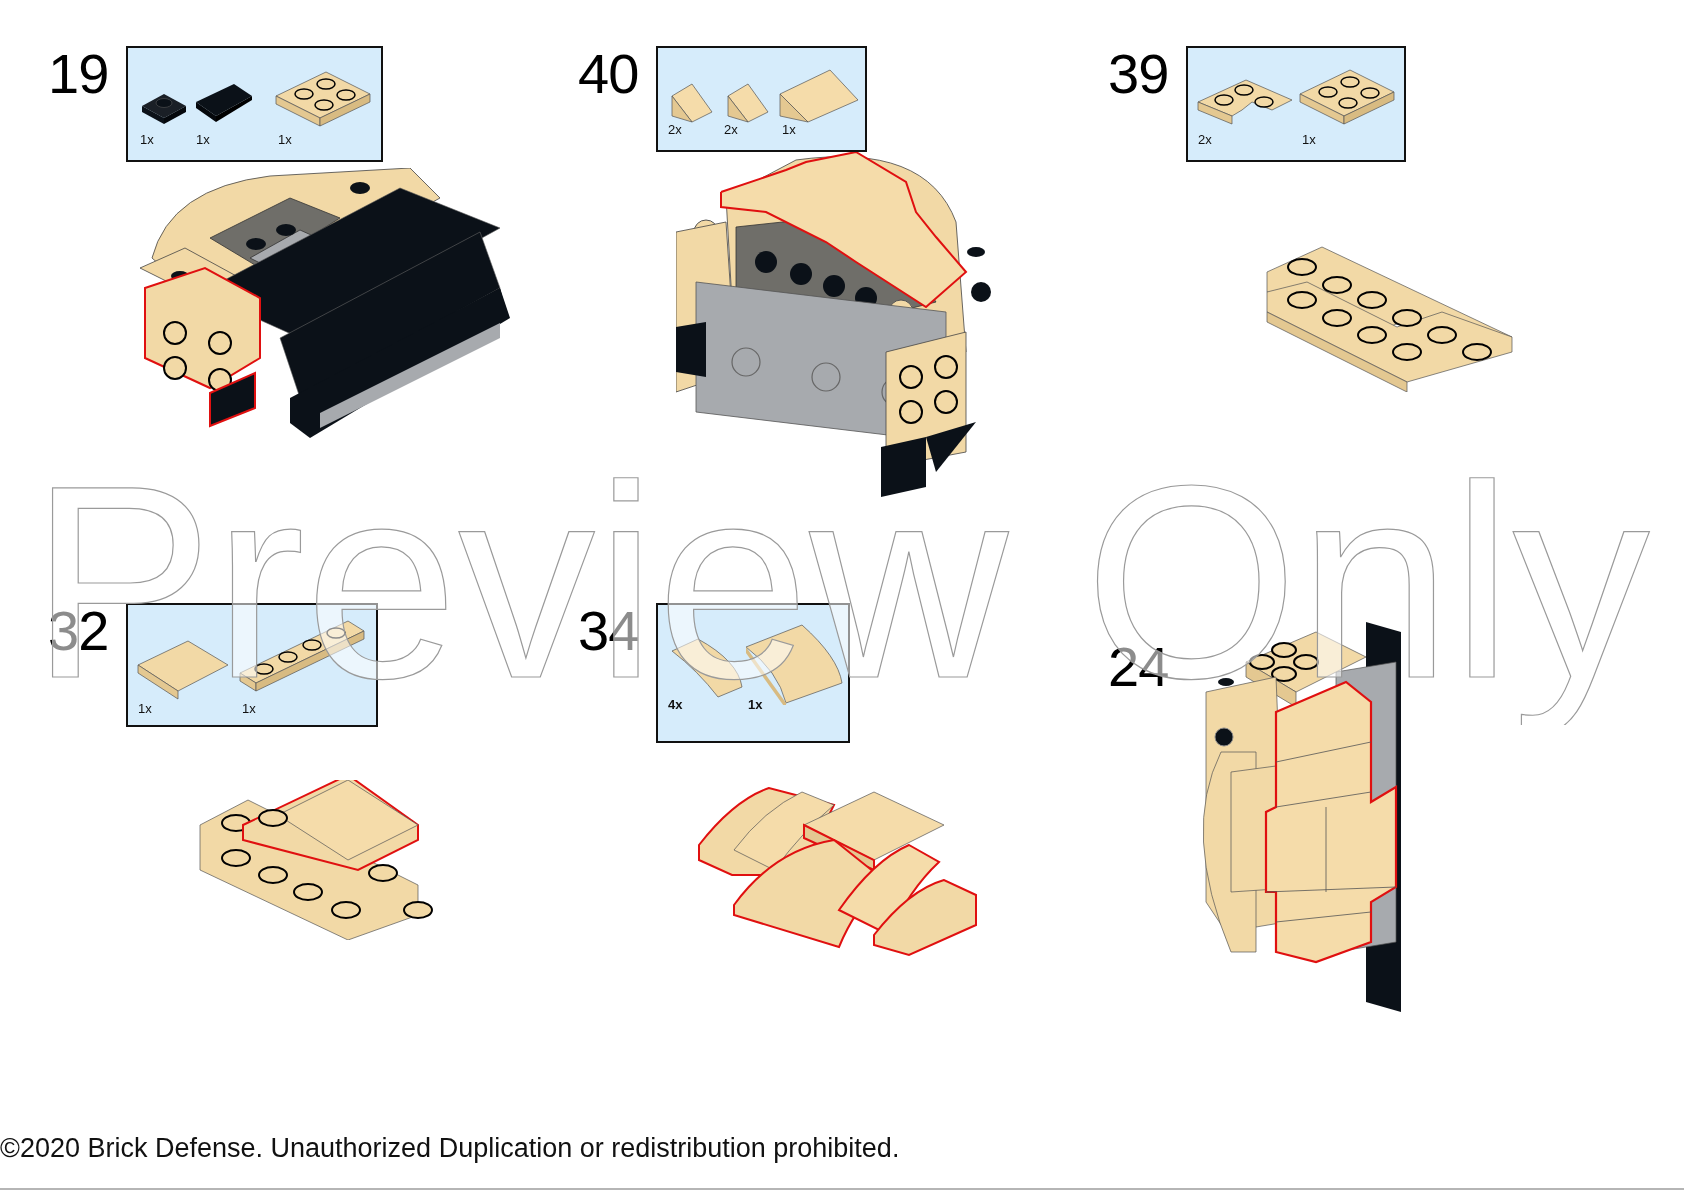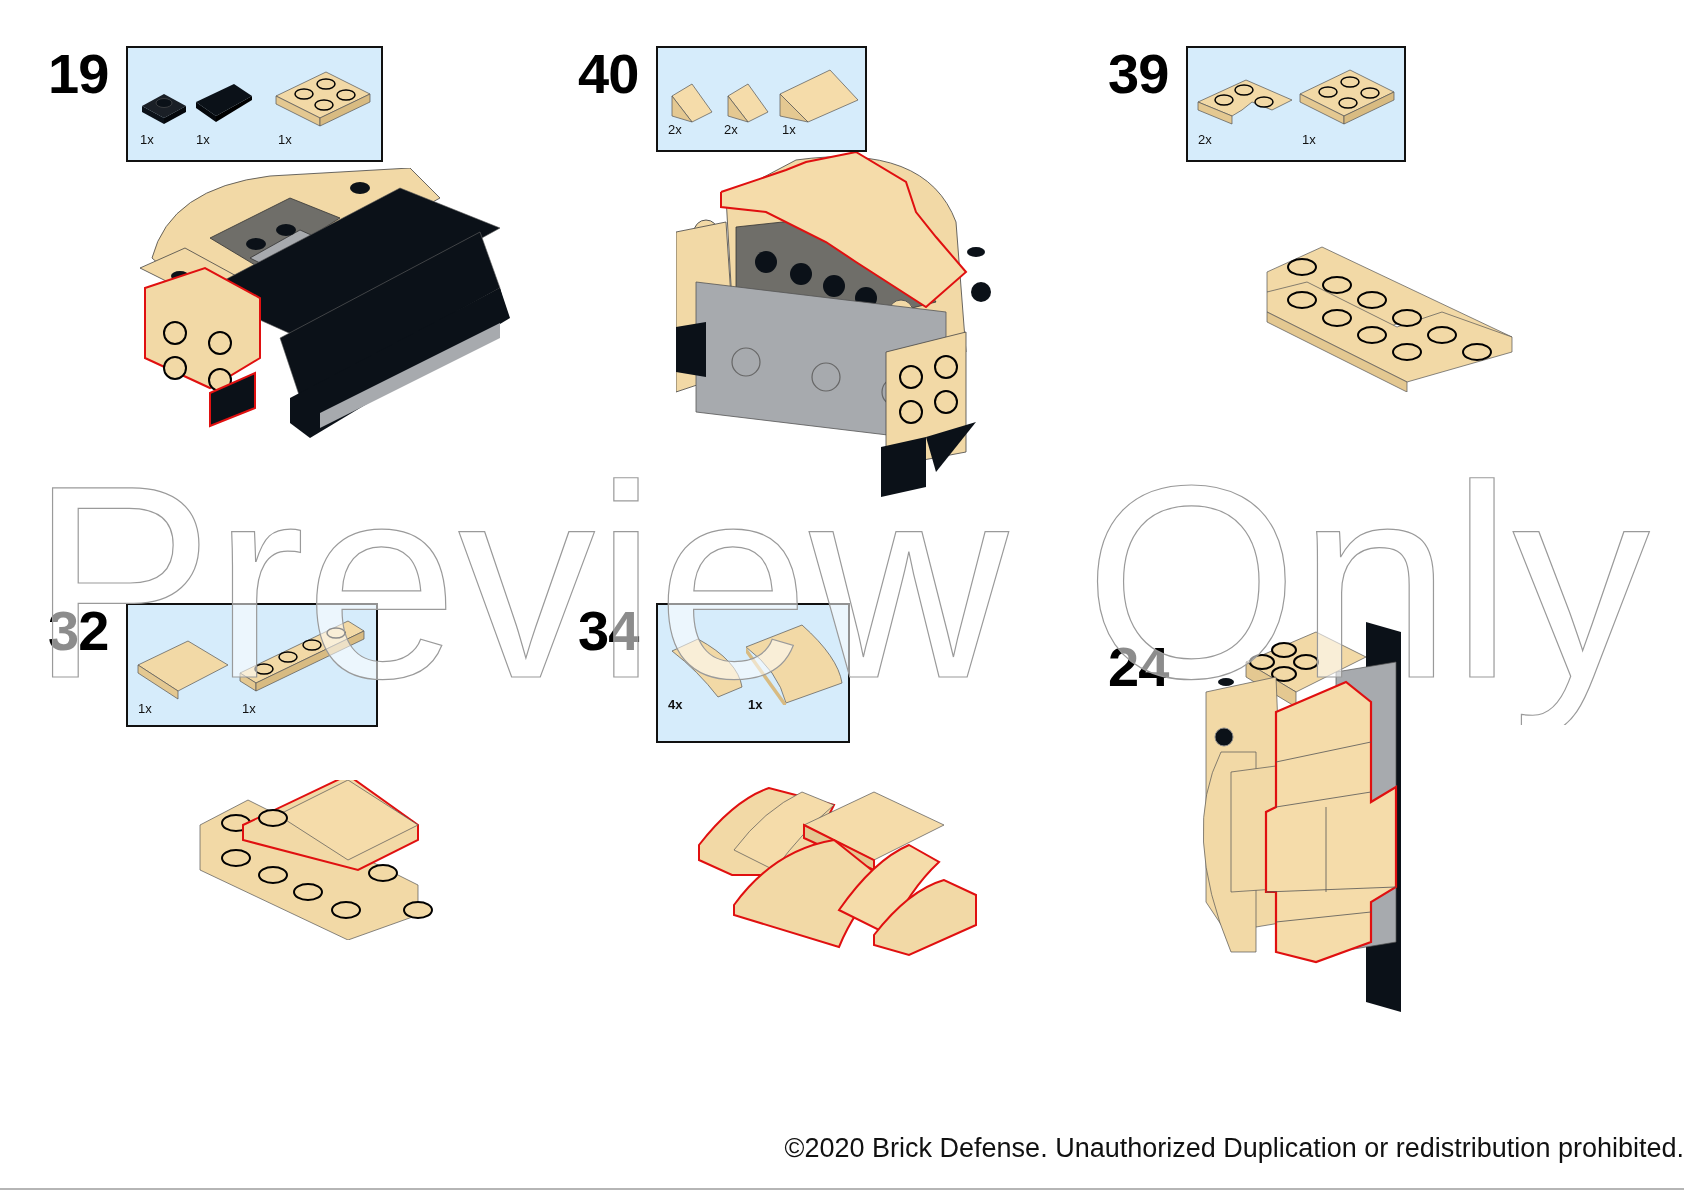--- a/index.html
+++ b/index.html
@@ -2,34 +2,34 @@
 <html><head>
   <meta charset="utf-8">
   <style>
     html, body { margin: 0; padding: 0; }
     body {
       width: 1684px; height: 1191px; position: relative; overflow: hidden;
       background: #ffffff; font-family: "Liberation Sans", sans-serif;
     }
     .step { position: absolute; }
     .step-num {
-      position: absolute; font-weight: bold; font-size: 56px; line-height: 1;
+      position: absolute; font-weight: normal; font-size: 56px; line-height: 1;
       color: #000; letter-spacing: -1px;
     }
     .callout {
       position: absolute; background: #d6ecfb; border: 2px solid #111;
       box-sizing: border-box;
     }
     .qty {
       position: absolute; font-size: 13px; color: #111;
     }
     .part { position: absolute; }
     .illus { position: absolute; }
     .footer {
-      position: absolute; left: 0; width: 100%; top: 1133px; text-align: right;
+      position: absolute; left: 0; width: 100%; top: 1133px; text-align: left;
       font-size: 27px; color: #111;
     }
     .bottom-rule {
       position: absolute; left: 0; width: 100%; top: 1188px; height: 2px; background: #b5b5b5;
     }
     .watermark {
       position: absolute; left: 30px; top: 455px; width: 1650px; height: 270px;
       pointer-events: none;
     }
     .watermark text {

